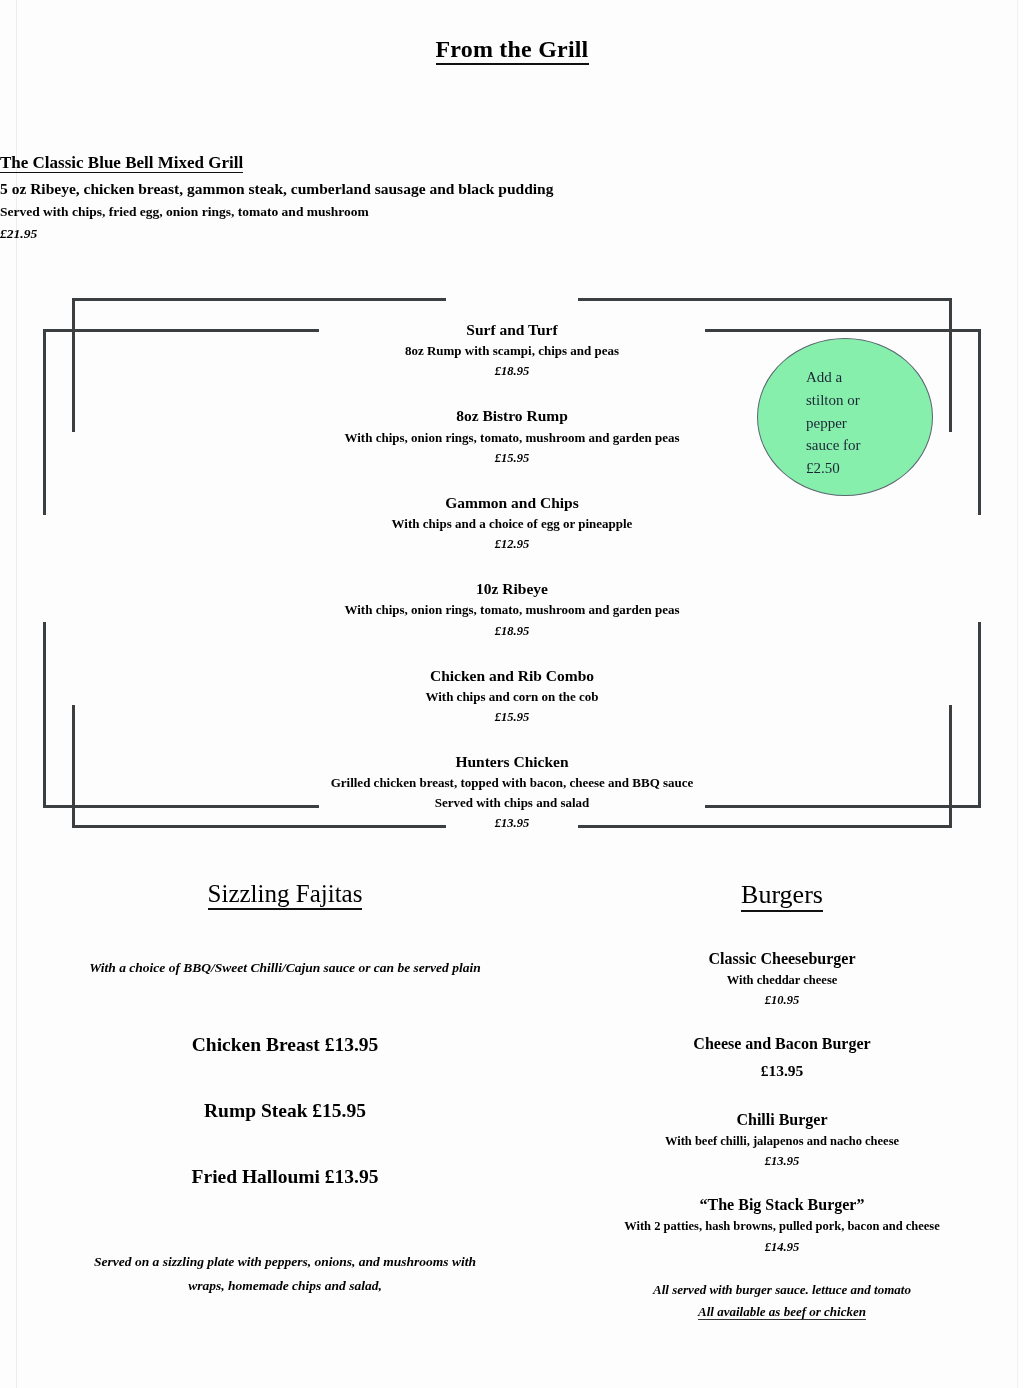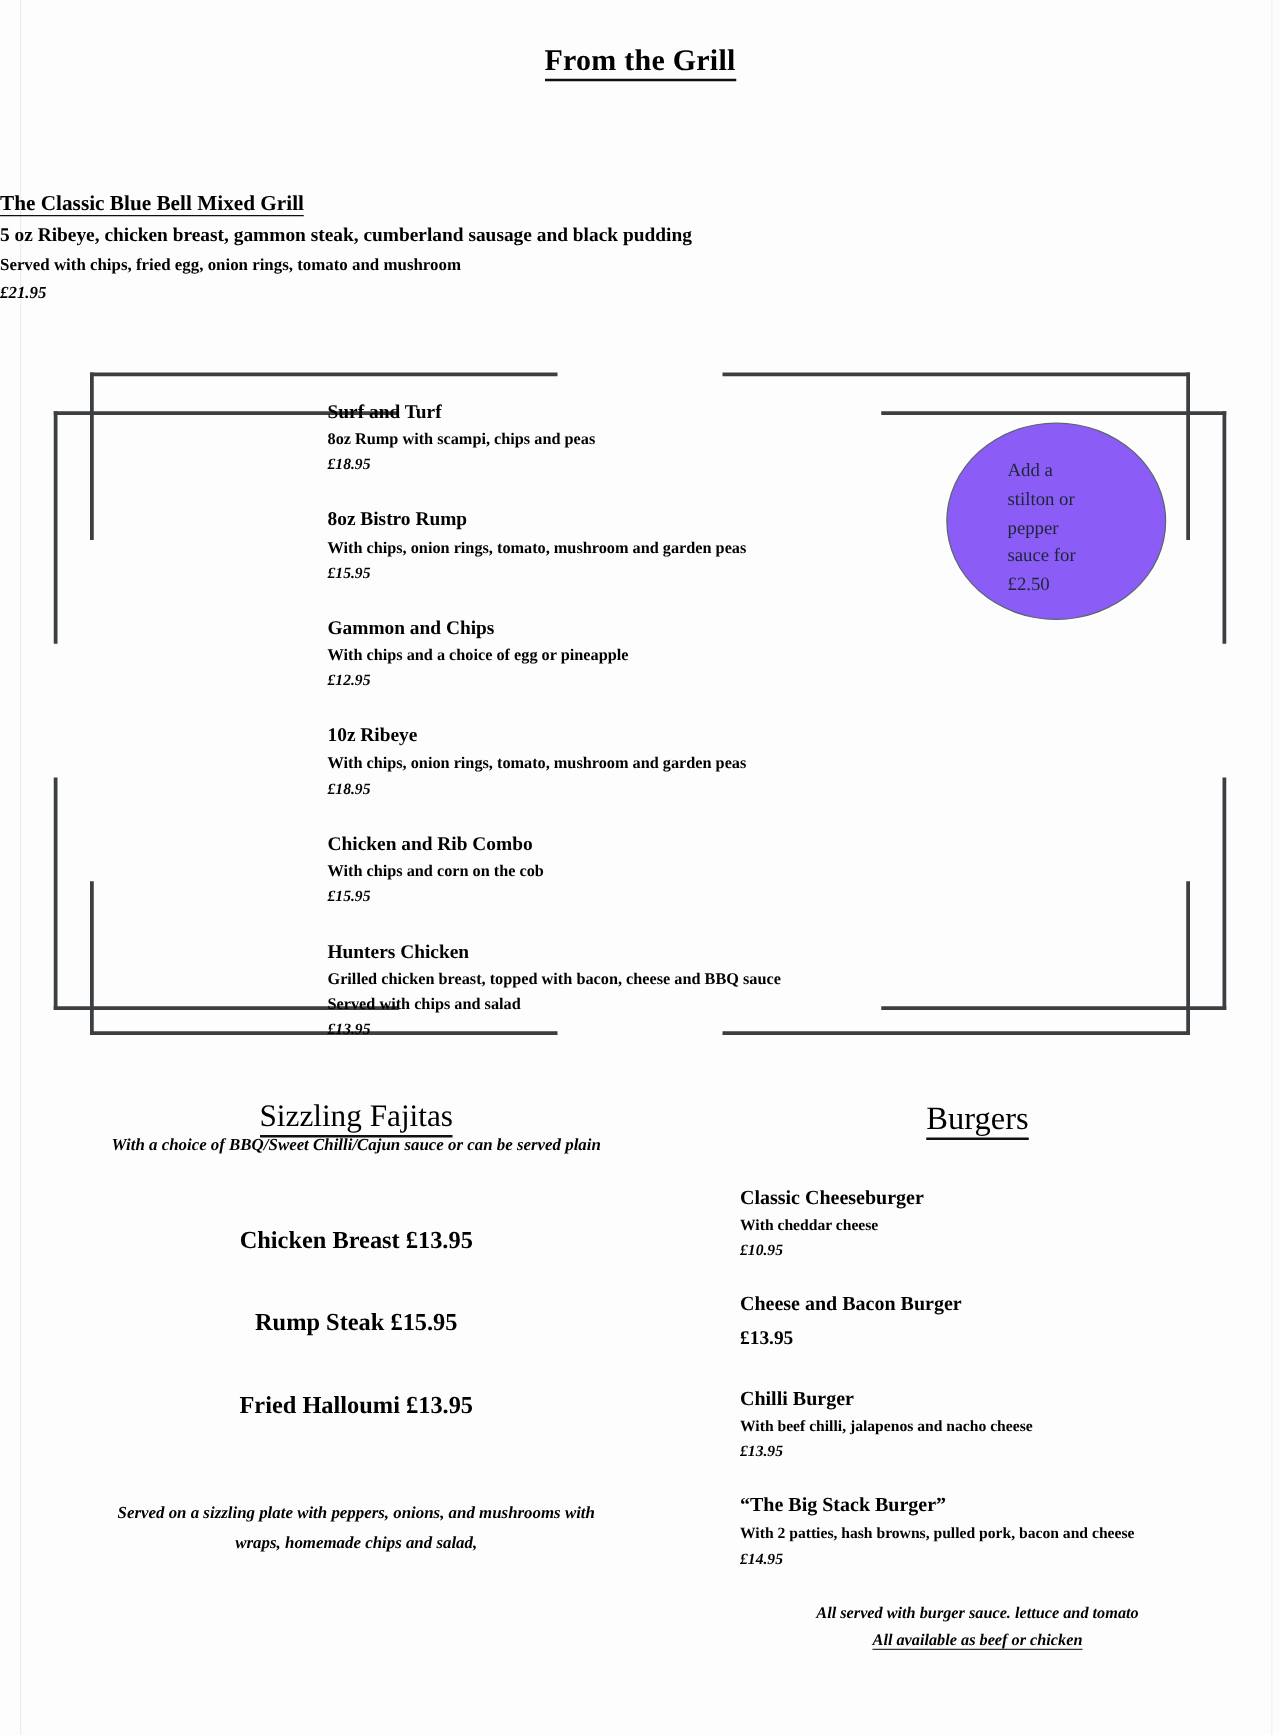--- a/index.html
+++ b/index.html
@@ -43,21 +43,21 @@
     position: absolute;
     left: 0; right: 0;
     top: 36px;
     font-size: 24px;
   }
   .page-title span {
     border-bottom: 2.5px solid #111;
     padding-bottom: 1px;
   }
 
-  .item { text-align: left; }
+  .item { text-align: center; }
   .item-name {
     font-weight: bold;
     font-size: 15.5px;
     line-height: 1.5;
   }
   .item-name.u-line span {
     border-bottom: 1.6px solid #111;
   }
   .item-desc {
     font-weight: bold;
@@ -103,21 +103,21 @@
   #grill-list .item:last-child { margin-bottom: 0; }
 
   
   #sauce-bubble {
     position: absolute;
     left: 757px;
     top: 338px;
     width: 176px;
     height: 158px;
     border-radius: 50%;
-    background: #8b5cf6;
+    background: #86efac;
     border: 1.3px solid #5a6570;
     box-sizing: border-box;
   }
   #sauce-bubble .bubble-text {
     position: absolute;
     left: 48px;
     top: 27px;
     font-size: 15px;
     line-height: 1.52;
     color: #1b2735;
@@ -136,20 +136,21 @@
     position: absolute;
     left: 38px;
     top: 880px;
     width: 494px;
   }
   #fajitas .fajita-note {
     text-align: center;
     font-style: italic;
     font-weight: bold;
     font-size: 13.5px;
+    margin-top: 52px;
   }
   #fajitas .fajita-item {
     text-align: center;
     font-weight: bold;
     font-size: 19.5px;
     margin-top: 44px;
   }
   #fajitas .fajita-item.first { margin-top: 58px; }
   #fajitas .fajita-footer {
     text-align: center;

